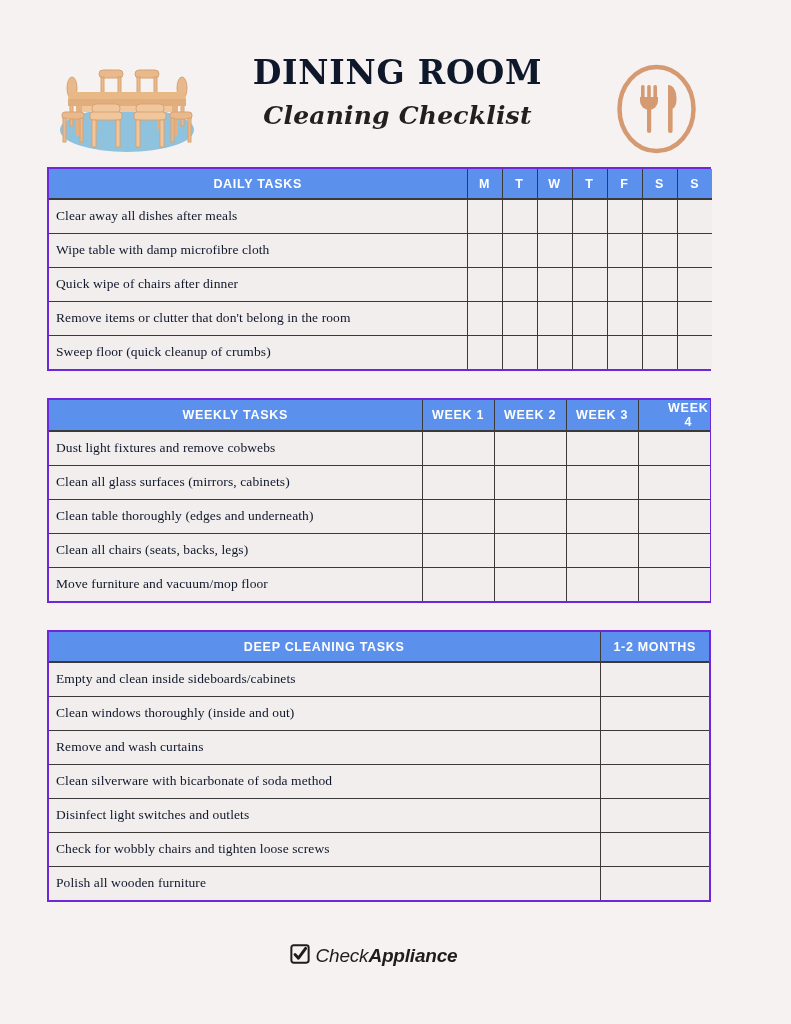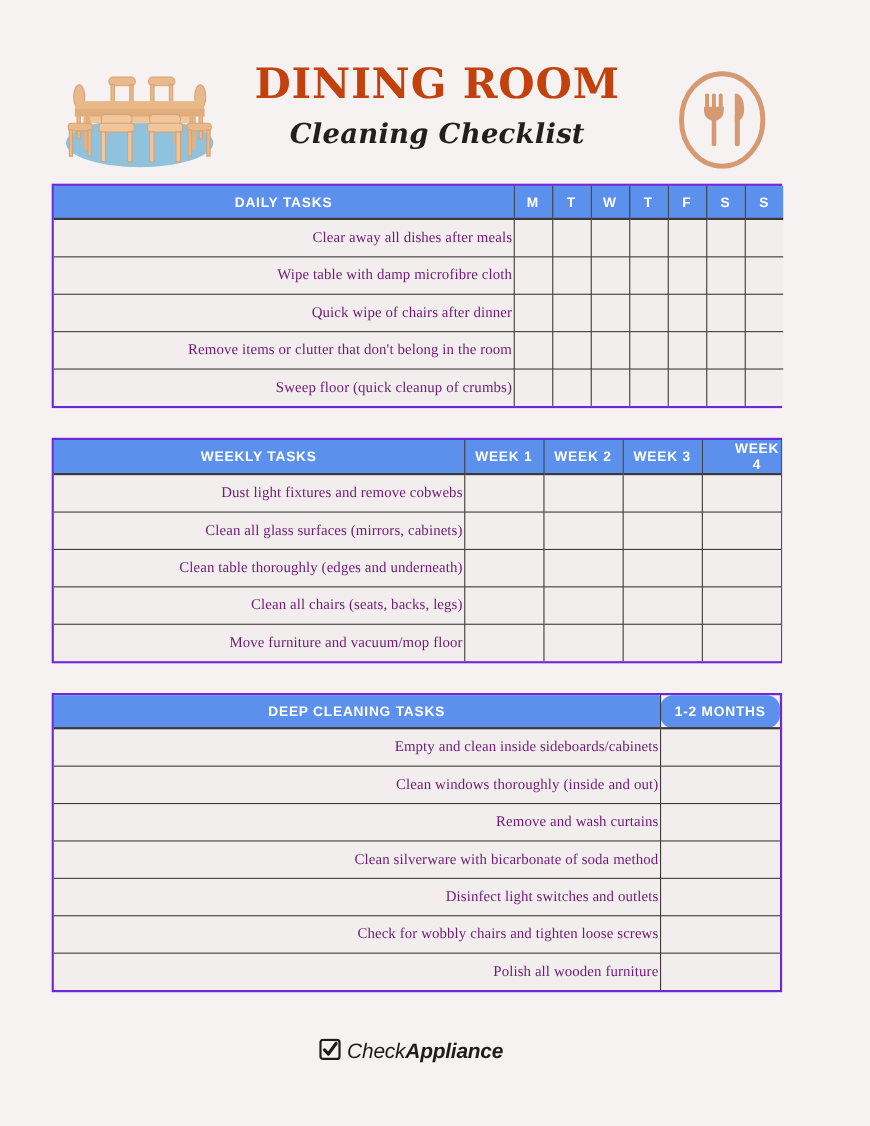--- a/index.html
+++ b/index.html
@@ -40,23 +40,23 @@
   .header-titles {
     position: absolute;
     left: 205px;
     top: 55px;
     width: 385px;
     text-align: center;
   }
   .main-title {
     font-family: "DejaVu Serif", serif;
     font-weight: 700;
-    font-size: 38px;
+    font-size: 33px;
     letter-spacing: 0.8px;
-    color: #c2410c;
+    color: #0f172a;
     line-height: 1.12;
     margin: 0;
   }
   .sub-title {
     font-family: "DejaVu Serif", serif;
     font-style: italic;
     font-weight: 700;
     font-size: 25px;
     color: #231f1e;
     margin-top: 9px;
@@ -103,23 +103,23 @@
     border-right: 1px solid #3c3a38;
     border-bottom: 1px solid #3c3a38;
     background: #f2eeed;
     box-sizing: border-box;
   }
   table.checklist td:last-child { border-right: none; }
   table.checklist tr:last-child td { border-bottom: none; }
   td.task {
     font-family: "Liberation Serif", serif;
     font-size: 13.5px;
-    color: #701a75;
+    color: #0f172a;
     padding-left: 7px;
-    text-align: right;
+    text-align: left;
     vertical-align: middle;
     letter-spacing: 0.1px;
   }
   td.check-cell { background: #f2eeed; }
 
   
   .footer {
     position: absolute;
     left: 0;
     top: 944px;
@@ -342,21 +342,21 @@
         </tr>
       </tbody>
     </table>
   </div>
 
   <div class="section" id="section-deep" style="top:630px;">
     <table class="checklist">
       <thead>
         <tr>
           <th style="width:551px;">DEEP CLEANING TASKS</th>
-          <th style="width:109px;border-radius:12px;">1-2 MONTHS</th>
+          <th style="width:109px;">1-2 MONTHS</th>
         </tr>
       </thead>
       <tbody>
         <tr>
           <td class="task">Empty and clean inside sideboards/cabinets</td>
           <td class="check-cell"></td>
         </tr>
         <tr>
           <td class="task">Clean windows thoroughly (inside and out)</td>
           <td class="check-cell"></td>

